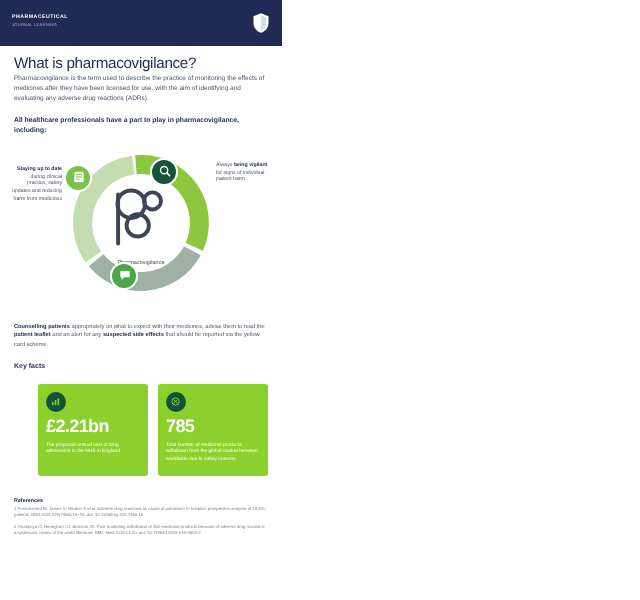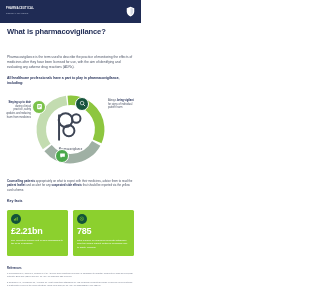--- a/index.html
+++ b/index.html
@@ -22,22 +22,22 @@
     line-height:1.15;text-transform:uppercase;
   }
   .logo-sub{
     font-size:2.1px;color:#aab3c9;letter-spacing:.1px;line-height:1.15;
   }
   .shield{width:9px;height:11px;display:block;}
 
   
   .body{padding:5px 7px 0 7px;box-sizing:border-box;}
   h1{
-    margin:0 0 18px 0;font-size:7.6px;line-height:1.12;
-    color:#1f2b54;font-weight:bold;letter-spacing:-.15px;
+    margin:0 0 0 0;font-size:7.6px;line-height:1.12;
+    color:#1f2b54;font-weight:normal;letter-spacing:-.15px;
   }
   .intro{
     margin:0;font-size:3.25px;line-height:1.55;color:#4a5264;
   }
 
   .lead{
     margin:6px 7px 0 7px;font-size:3.4px;line-height:1.5;
     color:#1f2b54;font-weight:bold;
   }
 
@@ -77,21 +77,21 @@
   
   .note{
     margin:0 7px;font-size:2.85px;line-height:1.55;color:#4a5264;
   }
   .note b{color:#1f2b54;}
 
   
   .keyfacts-title{
     margin:7px 7px 3px 7px;font-size:3.5px;font-weight:bold;color:#1f2b54;
   }
-  .cards{display:flex;gap:5px;padding:4px 7px;box-sizing:border-box;}
+  .cards{display:flex;gap:5px;padding:4px 7px;box-sizing:border-box;margin-left:12px;}
   .card{
     flex:1;background:#8cd02e;border-radius:1.5px;padding:4px 4px 5px 4px;
     box-sizing:border-box;min-height:46px;
   }
   .card-icon{
     width:10px;height:10px;border-radius:50%;background:#12533a;
     display:flex;align-items:center;justify-content:center;margin-bottom:3px;
   }
   .card-icon svg{width:5.5px;height:5.5px;display:block;}
   .card-value{

